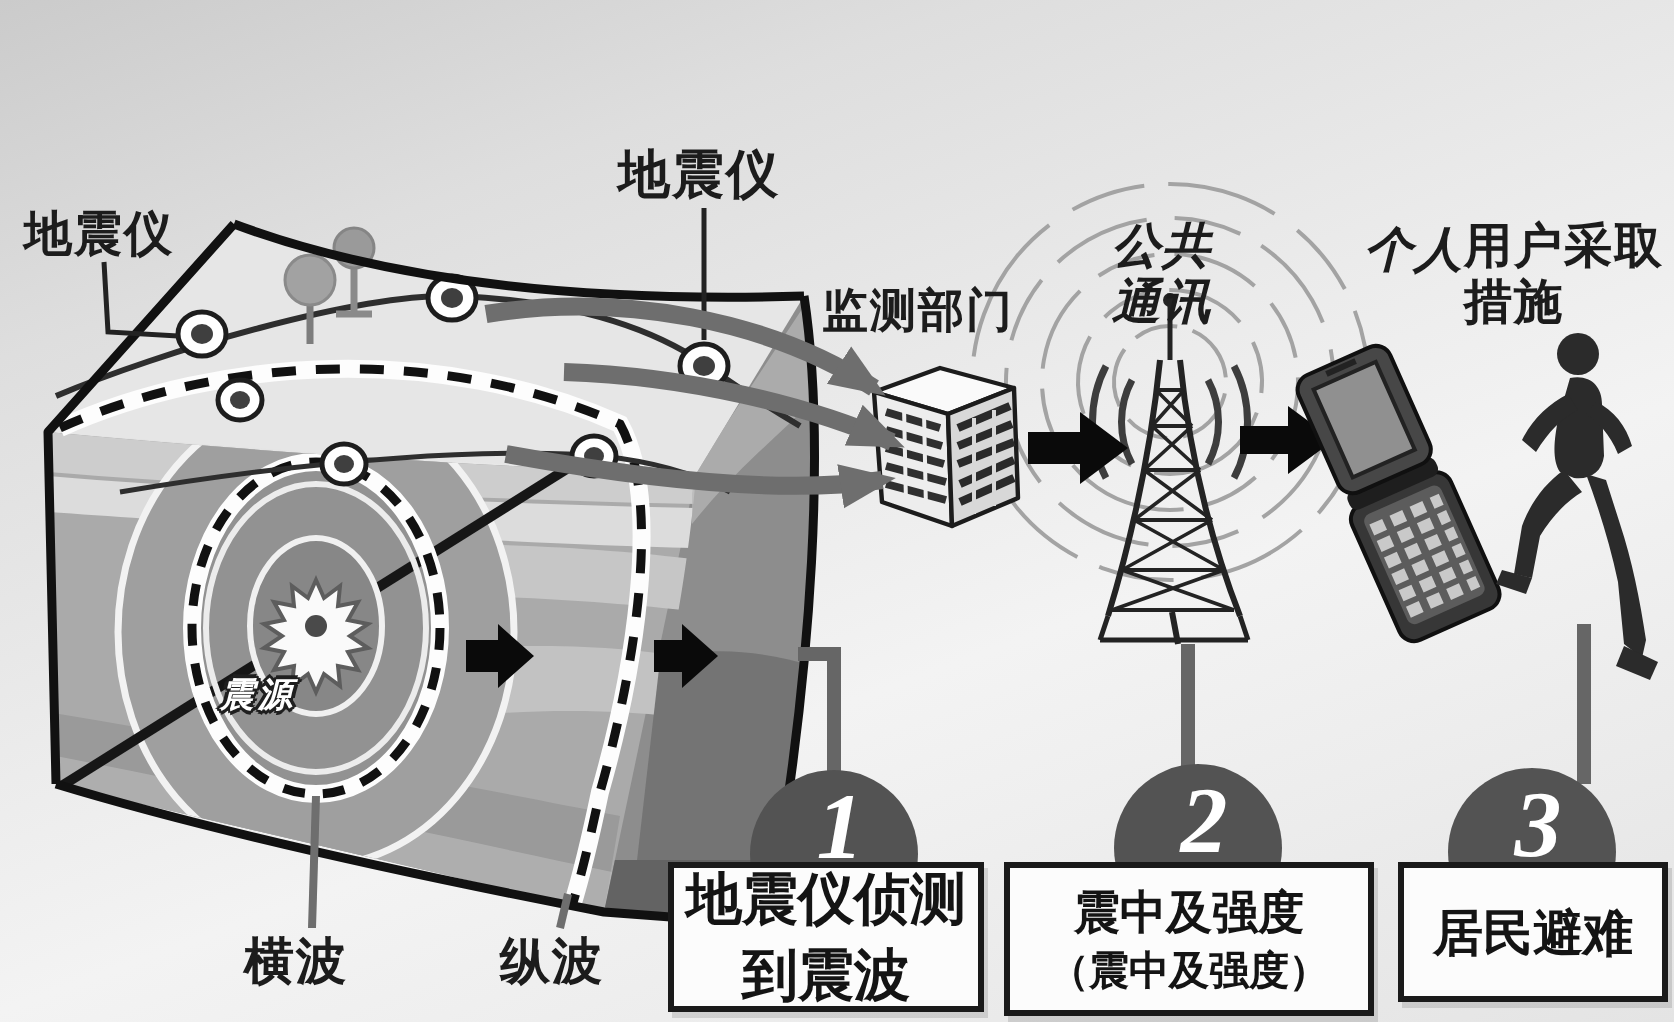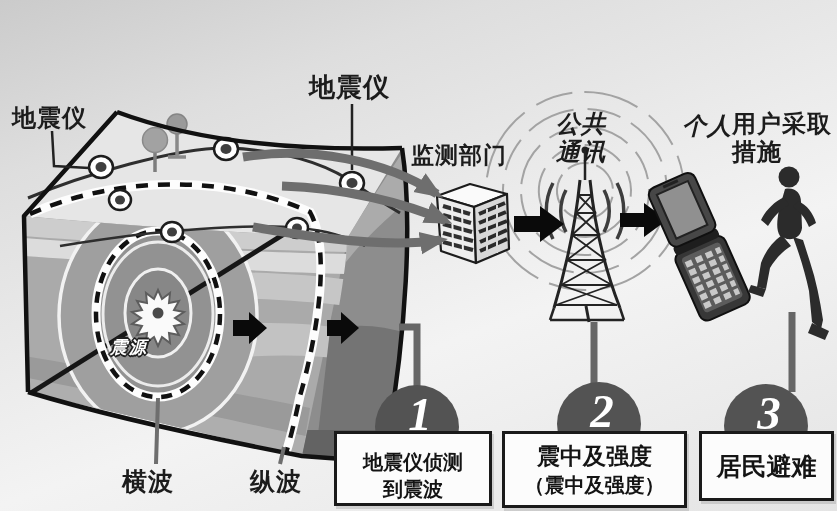--- a/index.html
+++ b/index.html
@@ -23,21 +23,21 @@
   }
   .step-num{
     font-family:"Liberation Serif",serif;font-style:italic;font-weight:bold;
     font-size:47px;color:#fff;margin-top:2px;transform:translateX(3px);
   }
   .step-box{
     position:absolute;background:#fcfcfc;border:3px solid #1a1a1a;z-index:5;
     display:flex;flex-direction:column;justify-content:center;align-items:center;
     font-weight:bold;color:#141414;box-shadow:2px 3px 0 rgba(0,0,0,0.12);
   }
-  .box1{left:334px;top:431px;width:152px;height:69px;font-size:20px;justify-content:flex-end;}
+  .box1{left:334px;top:431px;width:152px;height:69px;font-size:28px;}
   .box2{left:502px;top:431px;width:179px;height:71px;font-size:23px;}
   .box2 .ln2{font-size:20px;}
   .box3{left:699px;top:431px;width:129px;height:64px;font-size:25px;}
 </style>
 </head>
 <body>
 
 <div class="stage">
 
   <svg class="scene" width="837" height="511" viewBox="0 0 837 511">

